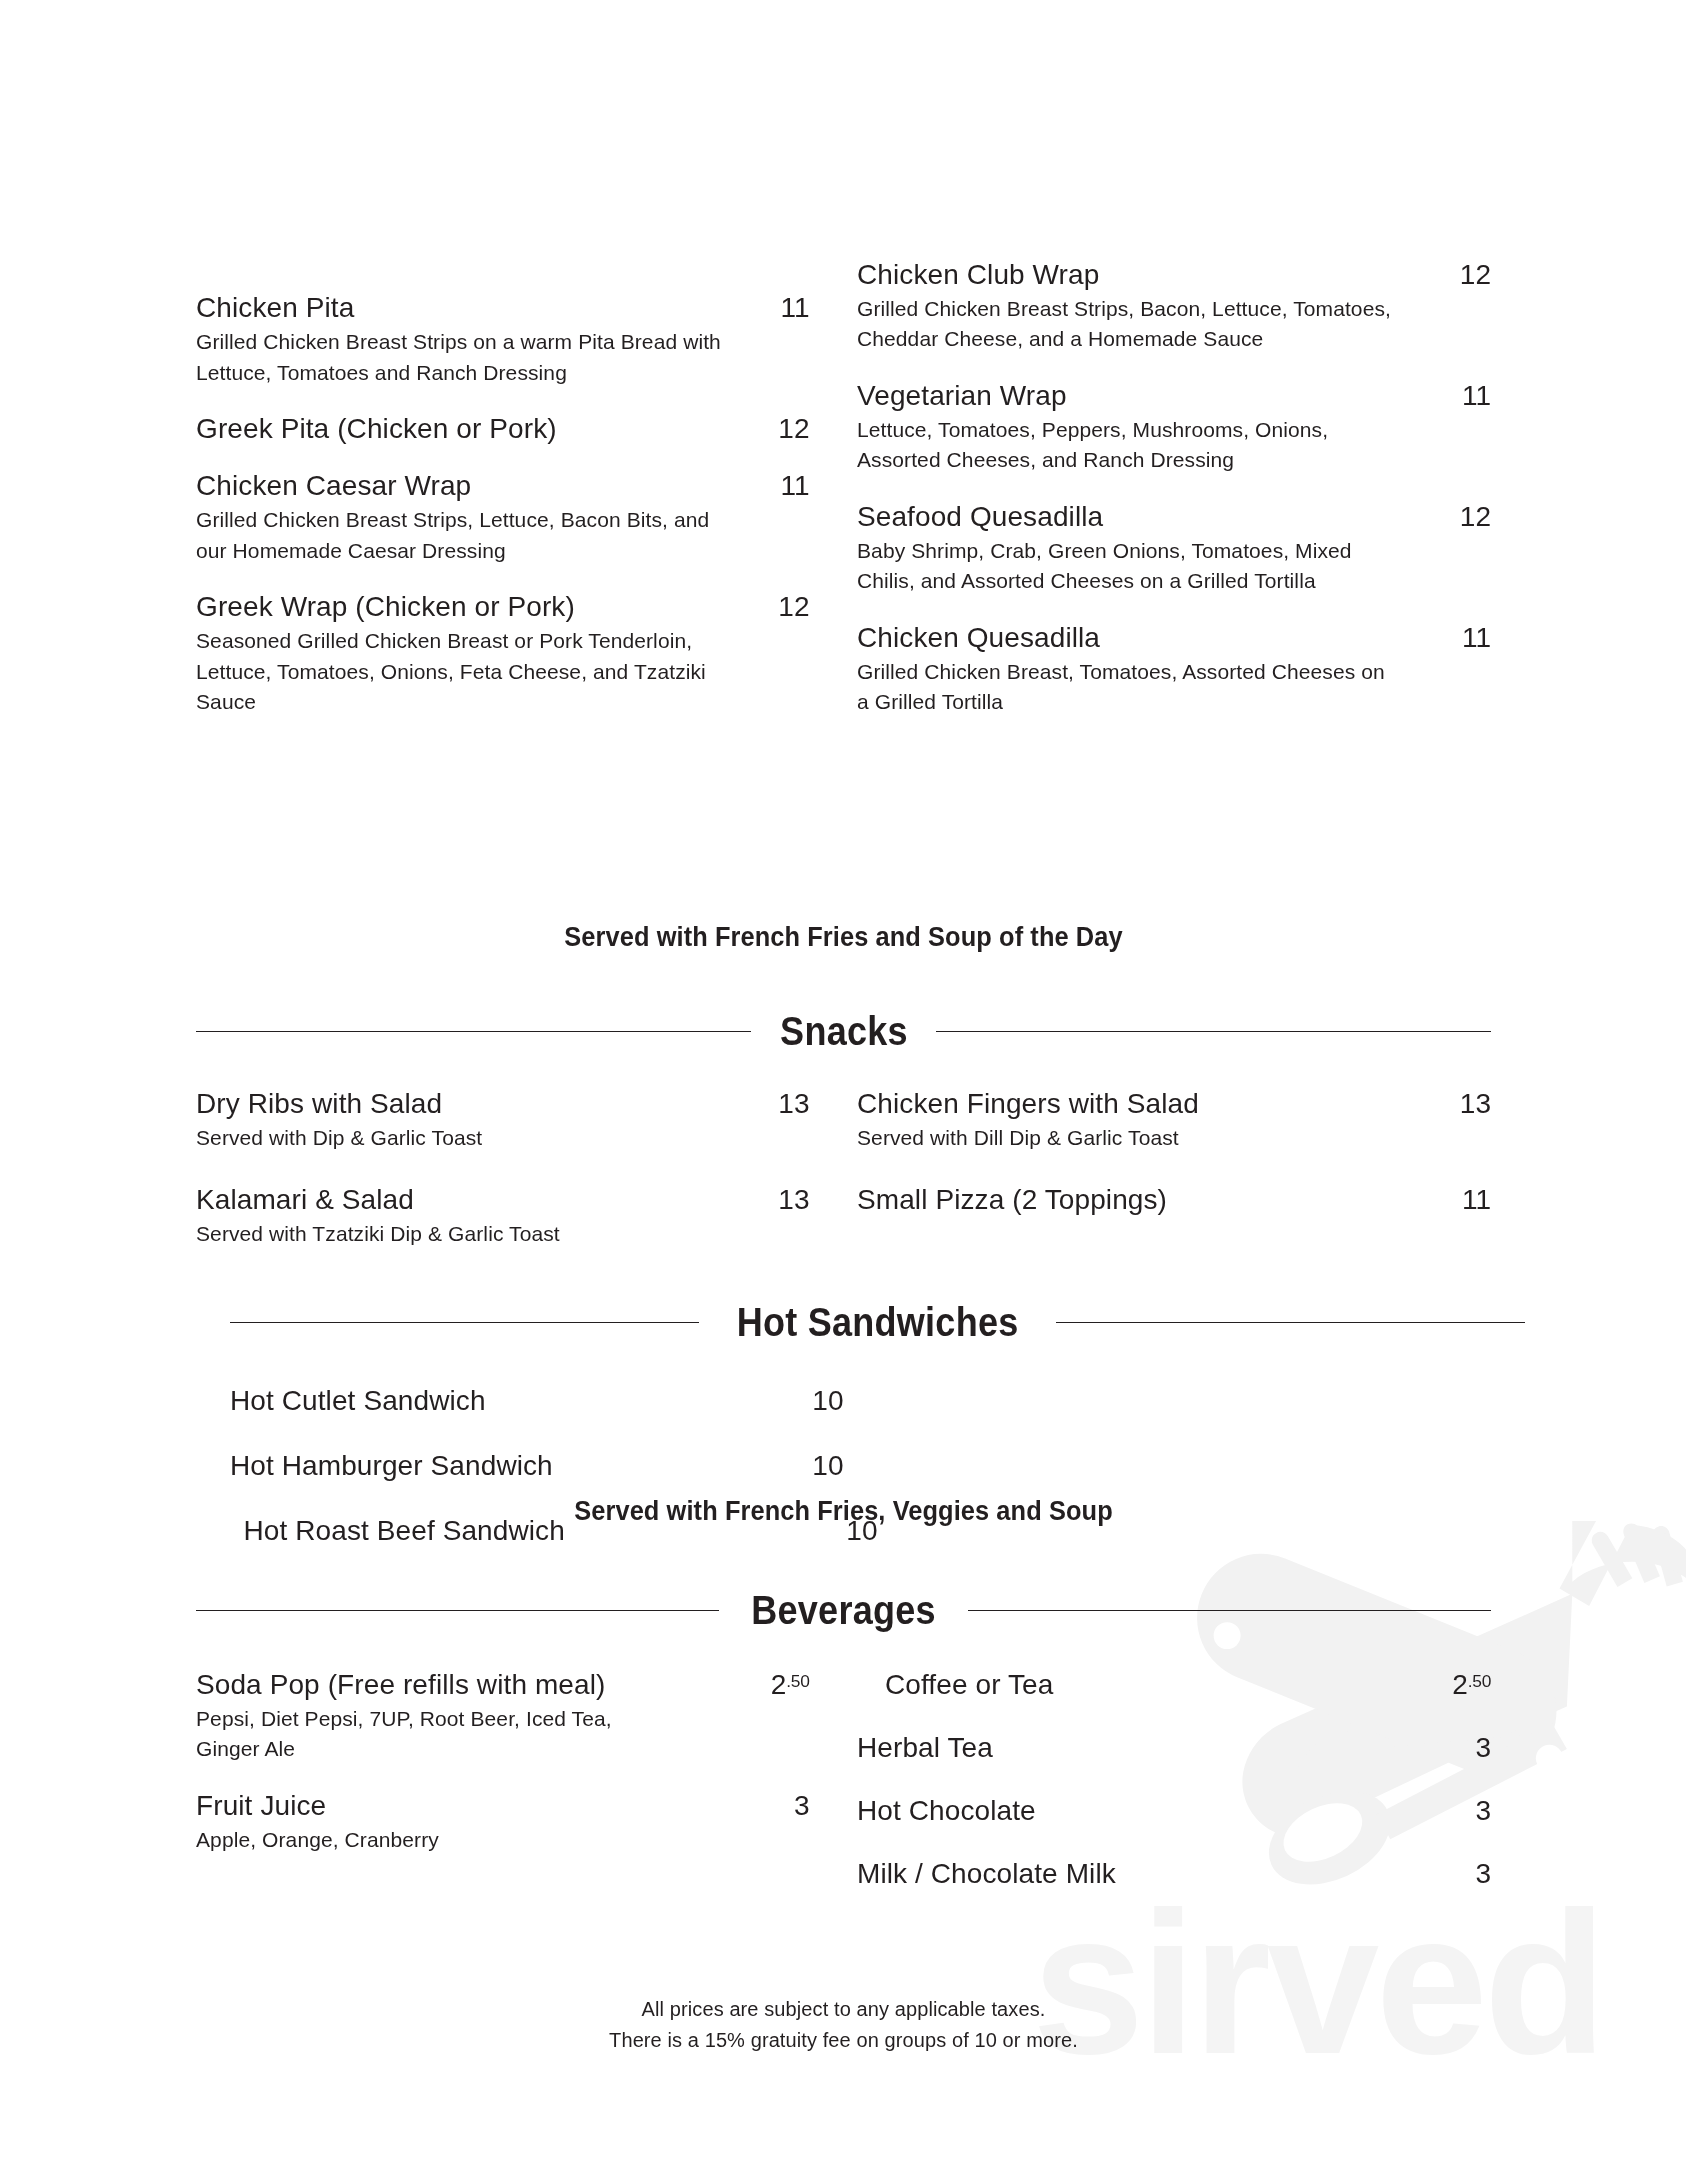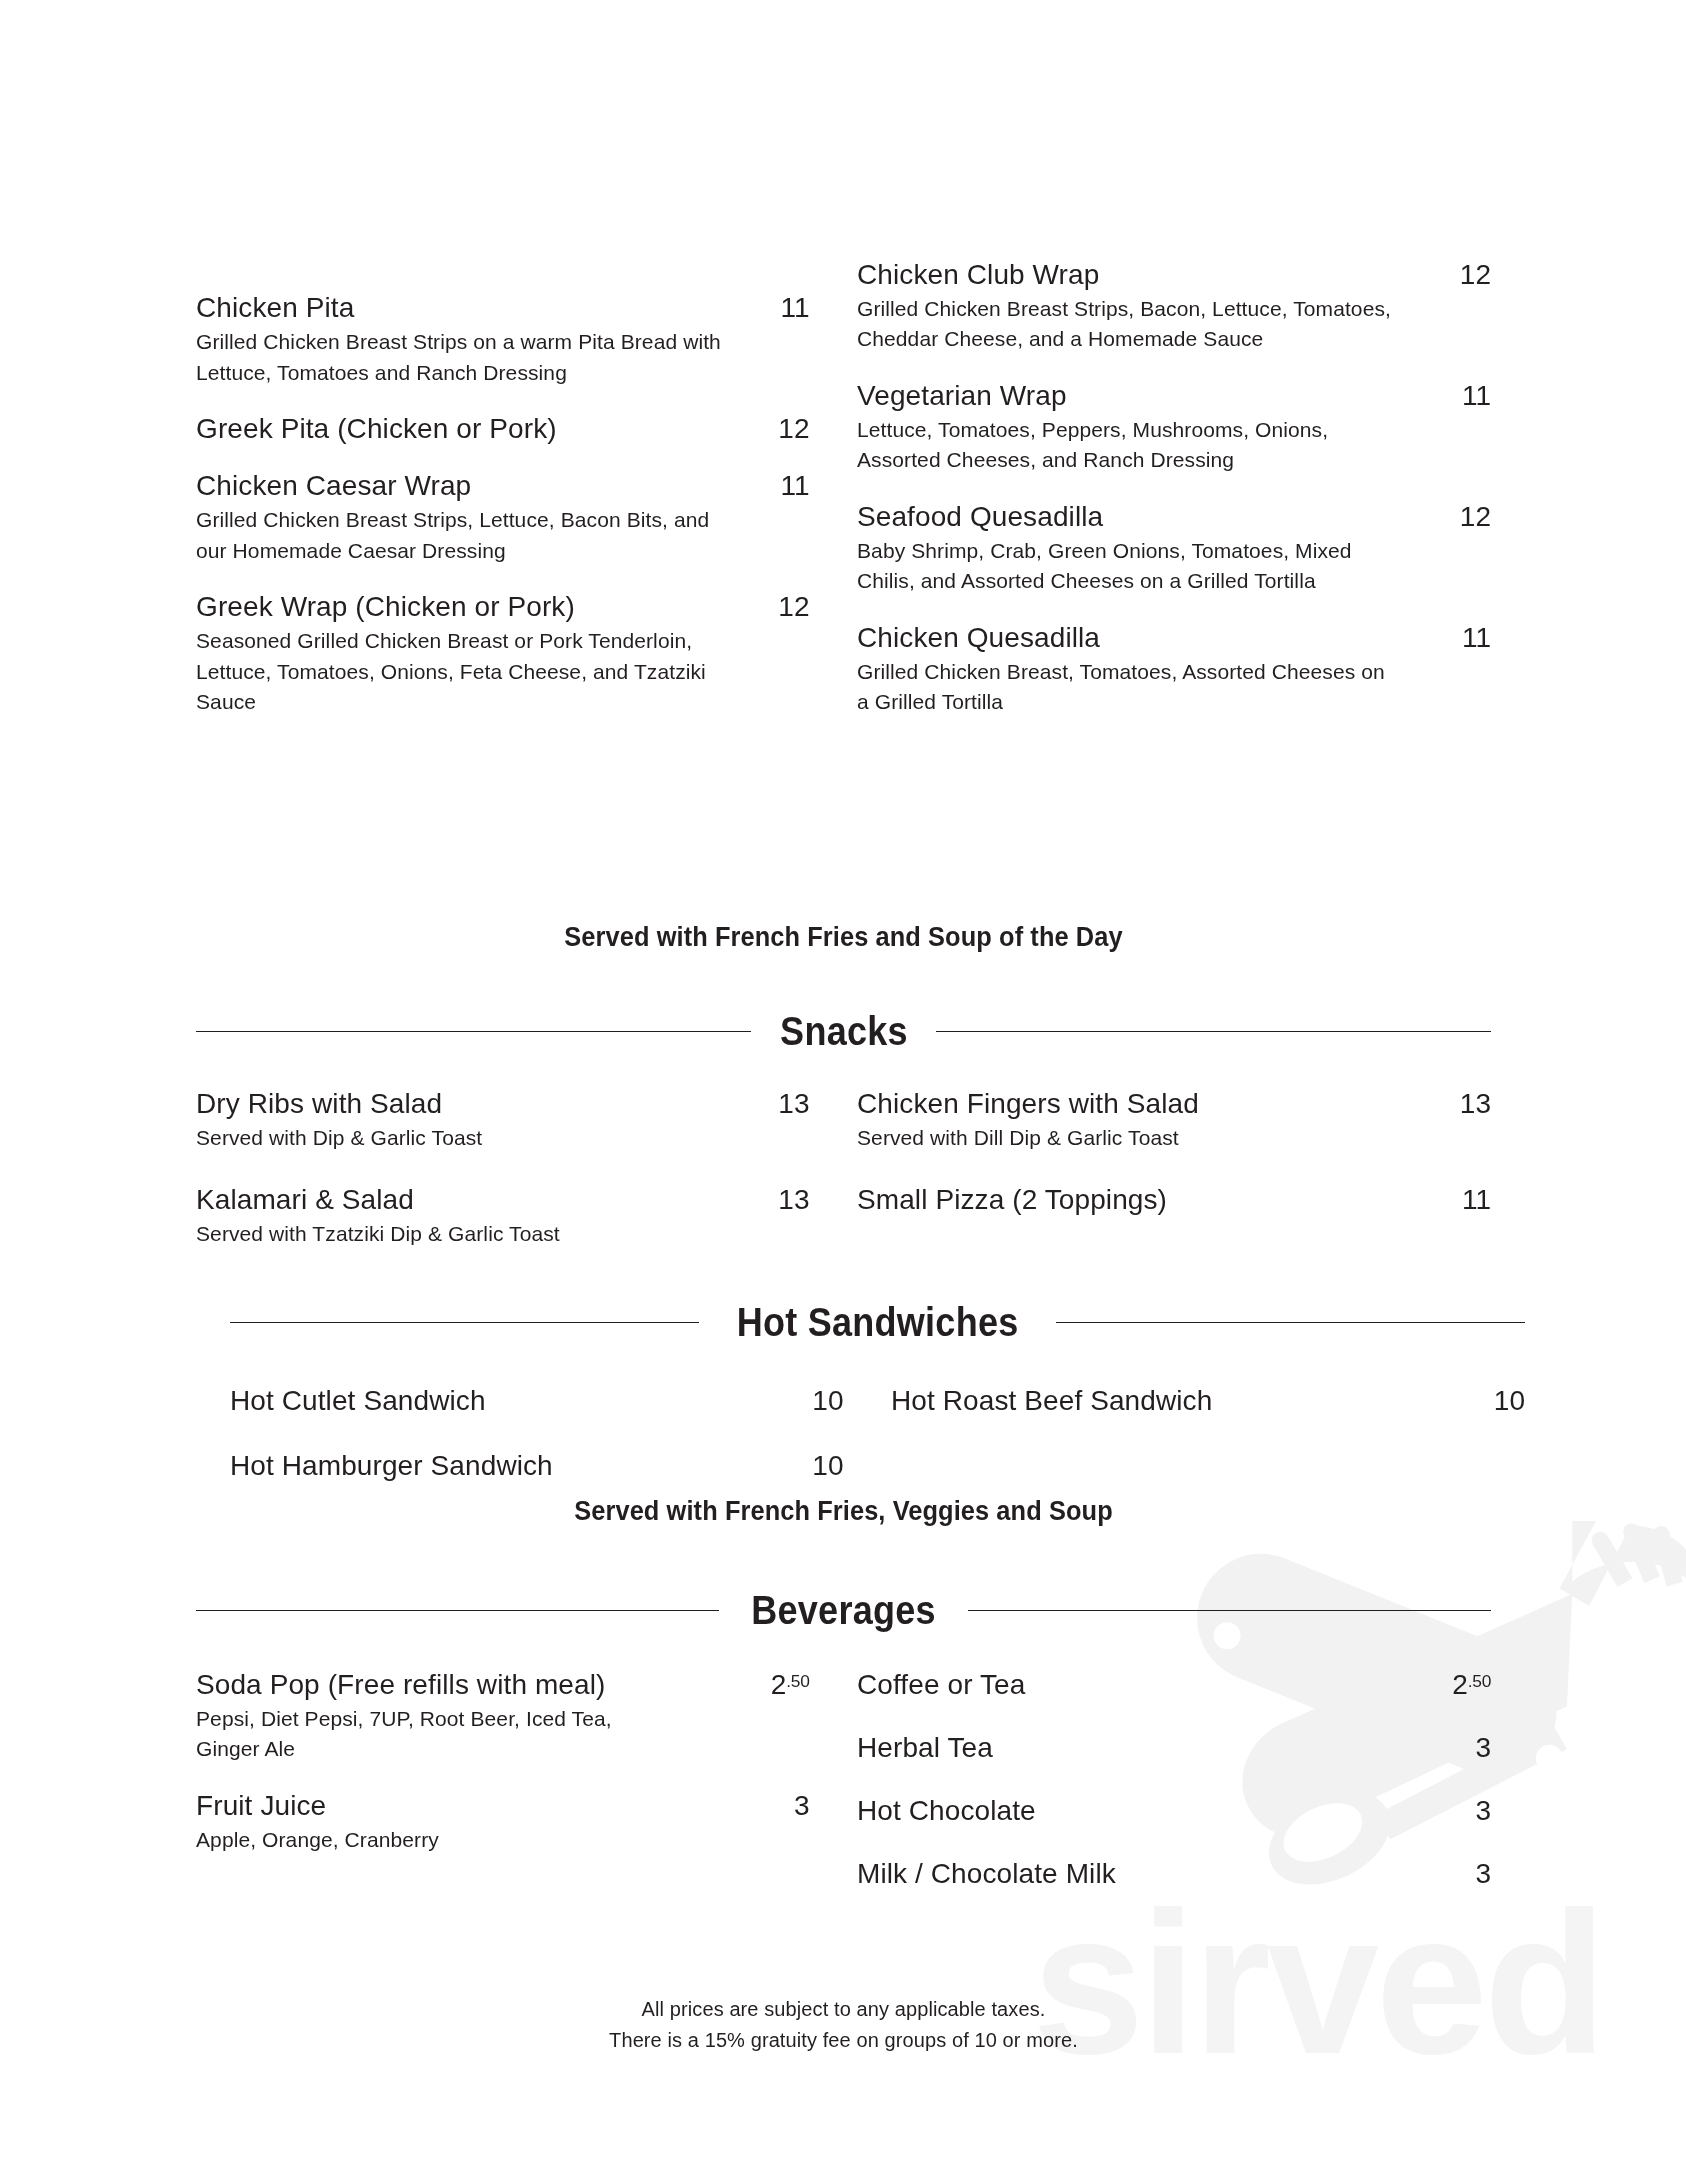--- a/index.html
+++ b/index.html
@@ -309,21 +309,21 @@
   </div>
 
   <div class="blk" style="top:1302px;margin-left:34px;">
 
     <div class="section-head">
       <span class="rule"></span>
       <span class="title">Hot Sandwiches</span>
       <span class="rule"></span>
     </div>
 
-    <div class="cols gap-sm" style="margin-top:42px;">
+    <div class="cols gap-sm" style="margin-top:42px;flex-direction:column;">
       <div class="col left">
 
         <div class="item">
           <div class="item-row">
             <span class="item-name">Hot Cutlet Sandwich</span>
             <span class="item-price">10</span>
           </div>
         </div>
 
         <div class="item">
@@ -372,21 +372,21 @@
           <div class="item-row">
             <span class="item-name">Fruit Juice</span>
             <span class="item-price">3</span>
           </div>
           <div class="item-desc">Apple, Orange, Cranberry</div>
         </div>
 
       </div>
       <div class="col right">
 
-        <div class="item" style="margin-bottom:30px;">
+        <div class="item" style="margin-bottom:30px;margin-left:28px;">
           <div class="item-row">
             <span class="item-name">Coffee or Tea</span>
             <span class="item-price"><span>2</span><sup>.50</sup></span>
           </div>
         </div>
 
         <div class="item" style="margin-bottom:30px;">
           <div class="item-row">
             <span class="item-name">Herbal Tea</span>
             <span class="item-price">3</span>

